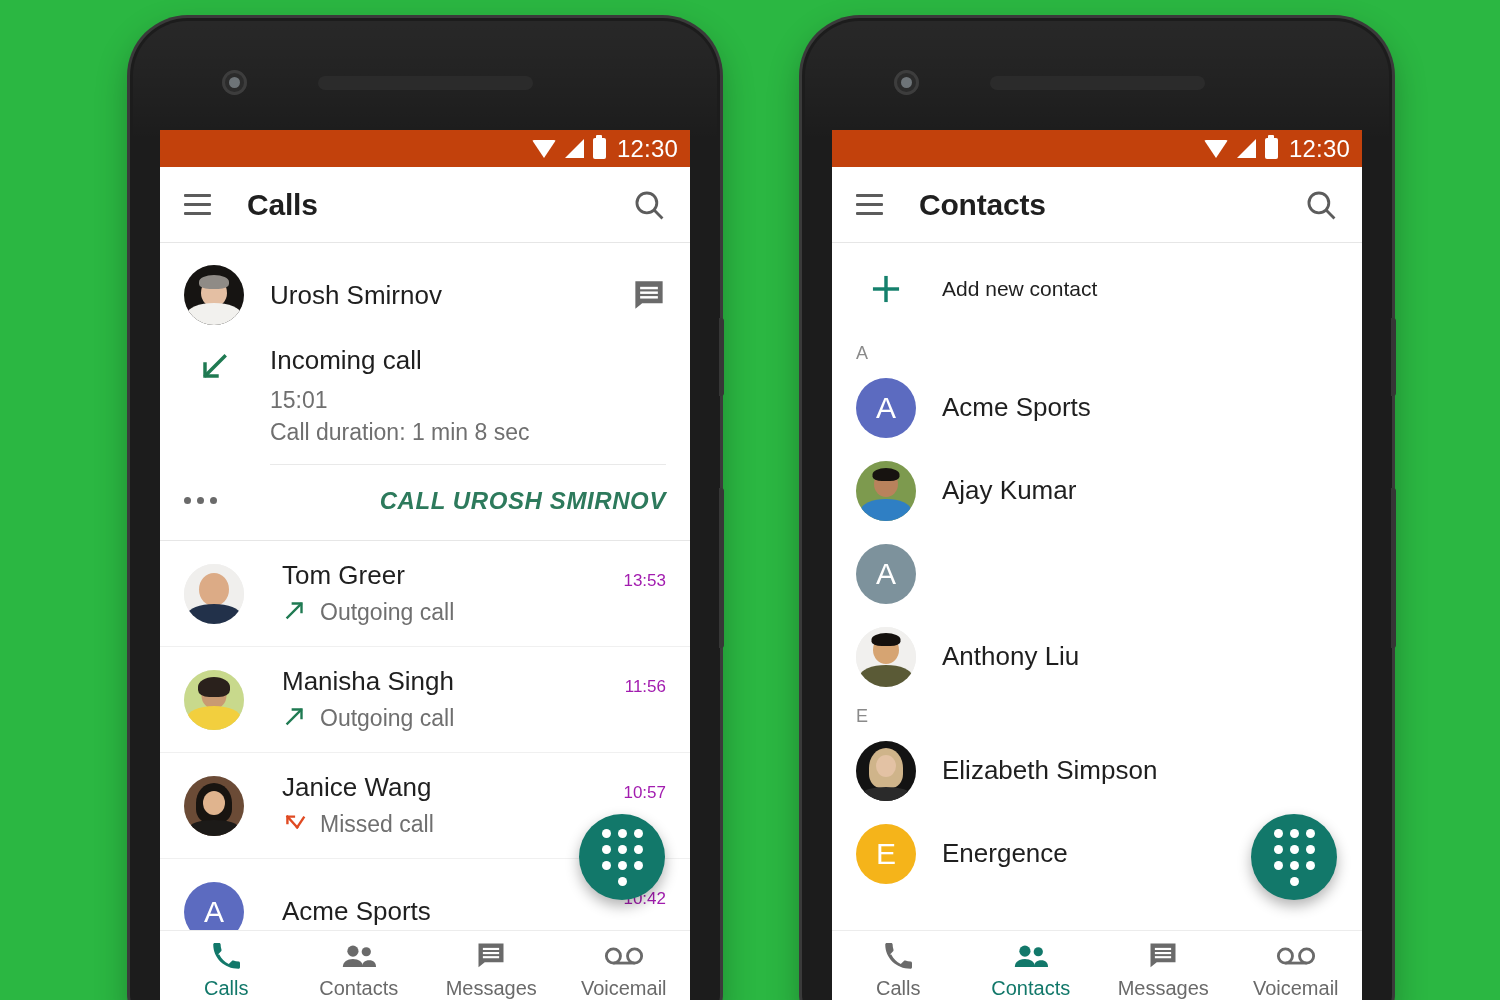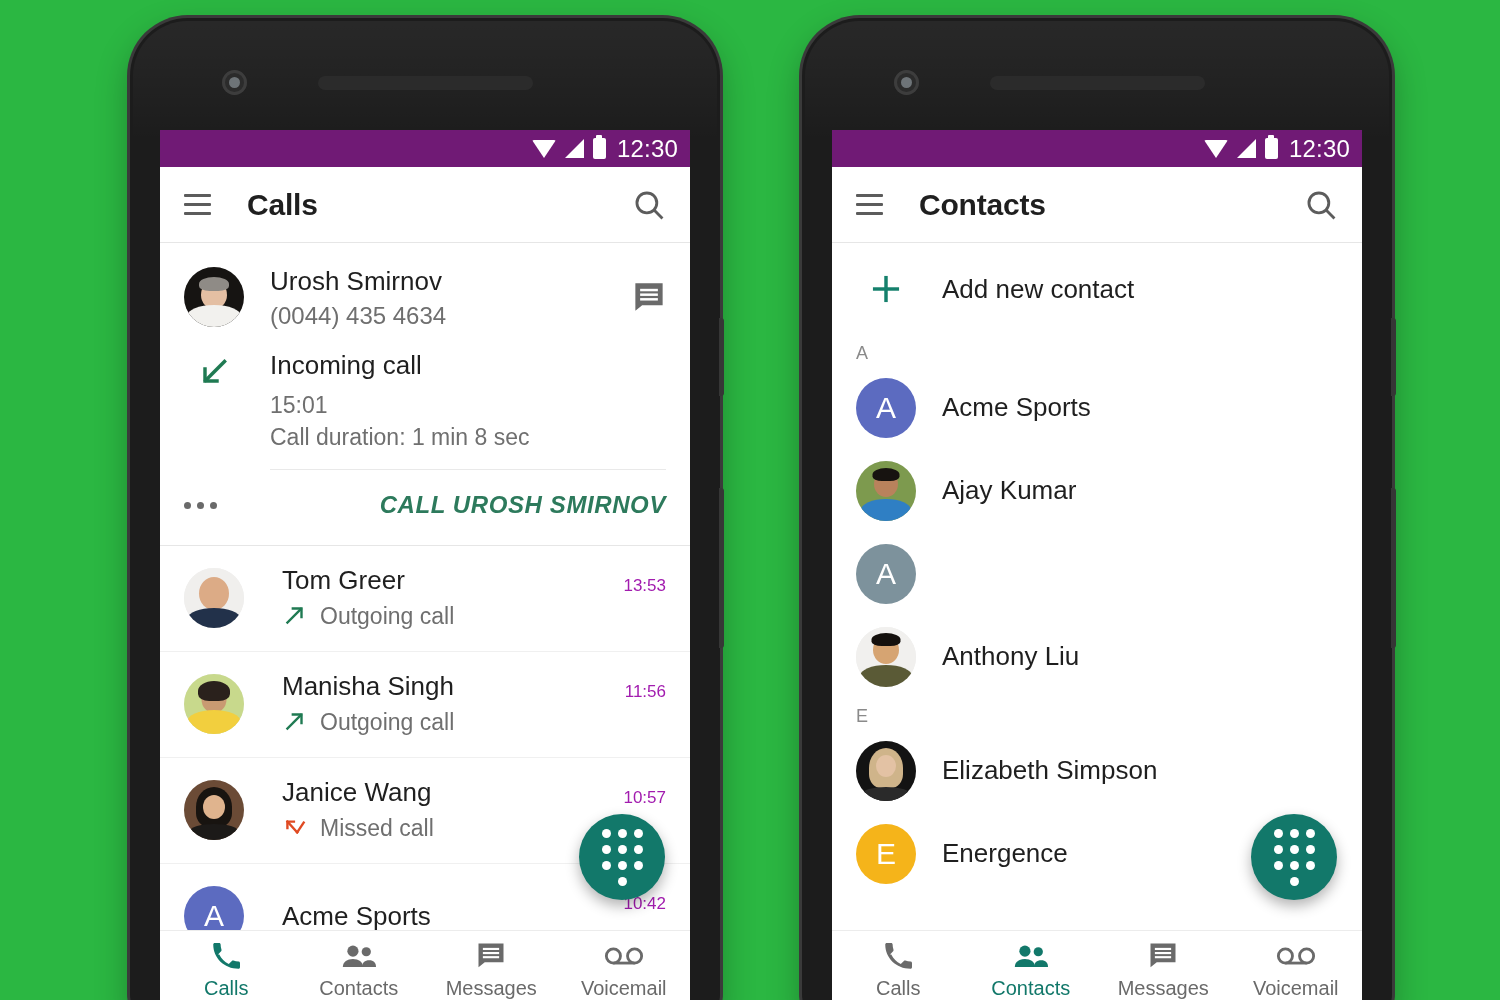--- a/index.html
+++ b/index.html
@@ -63,21 +63,21 @@
   .screen {
     position: absolute;
     top: 112px; left: 30px;
     width: 530px; height: 880px;
     background: #ffffff;
     overflow: hidden;
   }
 
   
   .statusbar {
-    height: 37px; background: #701a75;
+    height: 37px; background: #c2410c;
     display: flex; align-items: center; justify-content: flex-end;
     padding-right: 12px; gap: 9px;
   }
   .sb-wifi {
     width: 0; height: 0;
     border-left: 12px solid transparent;
     border-right: 12px solid transparent;
     border-top: 18px solid #ffffff;
     border-radius: 2px;
   }
@@ -168,21 +168,21 @@
   .call-row-sub-label { font-size: 23px; color: #6f6f6f; }
   .call-row-time { font-size: 17px; color: #a21caf; align-self: flex-start; margin-top: 12px; }
 
   
   .add-contact {
     display: flex; align-items: center;
     padding: 22px 24px; height: 92px;
     cursor: pointer;
   }
   .plus-wrap { width: 60px; display: flex; justify-content: center; flex-shrink: 0; }
-  .add-contact-label { font-size: 26px; color: #1f1f1f; margin-left: 26px; text-align: right; }
+  .add-contact-label { font-size: 21px; color: #1f1f1f; margin-left: 26px; text-align: right; }
   .section-letter {
     font-size: 18px; color: #8a8a8a; padding: 8px 24px 2px 24px;
   }
   .contact-row {
     display: flex; align-items: center;
     padding: 11px 24px; height: 83px;
     cursor: pointer;
   }
   .contact-name { font-size: 26px; color: #1f1f1f; margin-left: 26px; }
 
@@ -272,21 +272,20 @@
           <div class="avatar">
             <div class="ph">
               <div class="bg" style="background:#161412"></div>
               <div class="head" style="top:14px;width:26px;height:28px;background:#e4bfa3"></div>
               <div class="hair" style="top:10px;width:30px;height:14px;background:#8f8b86"></div>
               <div class="body" style="width:54px;height:22px;background:#f2f1ee"></div>
             </div>
           </div>
           <div class="exp-head-text">
             <div class="exp-name">Urosh Smirnov</div>
-            <div class="exp-phone">(0044) 435 4634</div>
           </div>
           <div class="msg-icon">
             <svg viewBox="0 0 24 22" width="34" height="30">
               <path d="M2 1h20v16H7l-5 4z" fill="#6a6a6a"></path>
               <rect x="5.5" y="5" width="13" height="1.8" fill="#fff"></rect>
               <rect x="5.5" y="8.4" width="13" height="1.8" fill="#fff"></rect>
               <rect x="5.5" y="11.8" width="13" height="1.8" fill="#fff"></rect>
             </svg>
           </div>
         </div>

